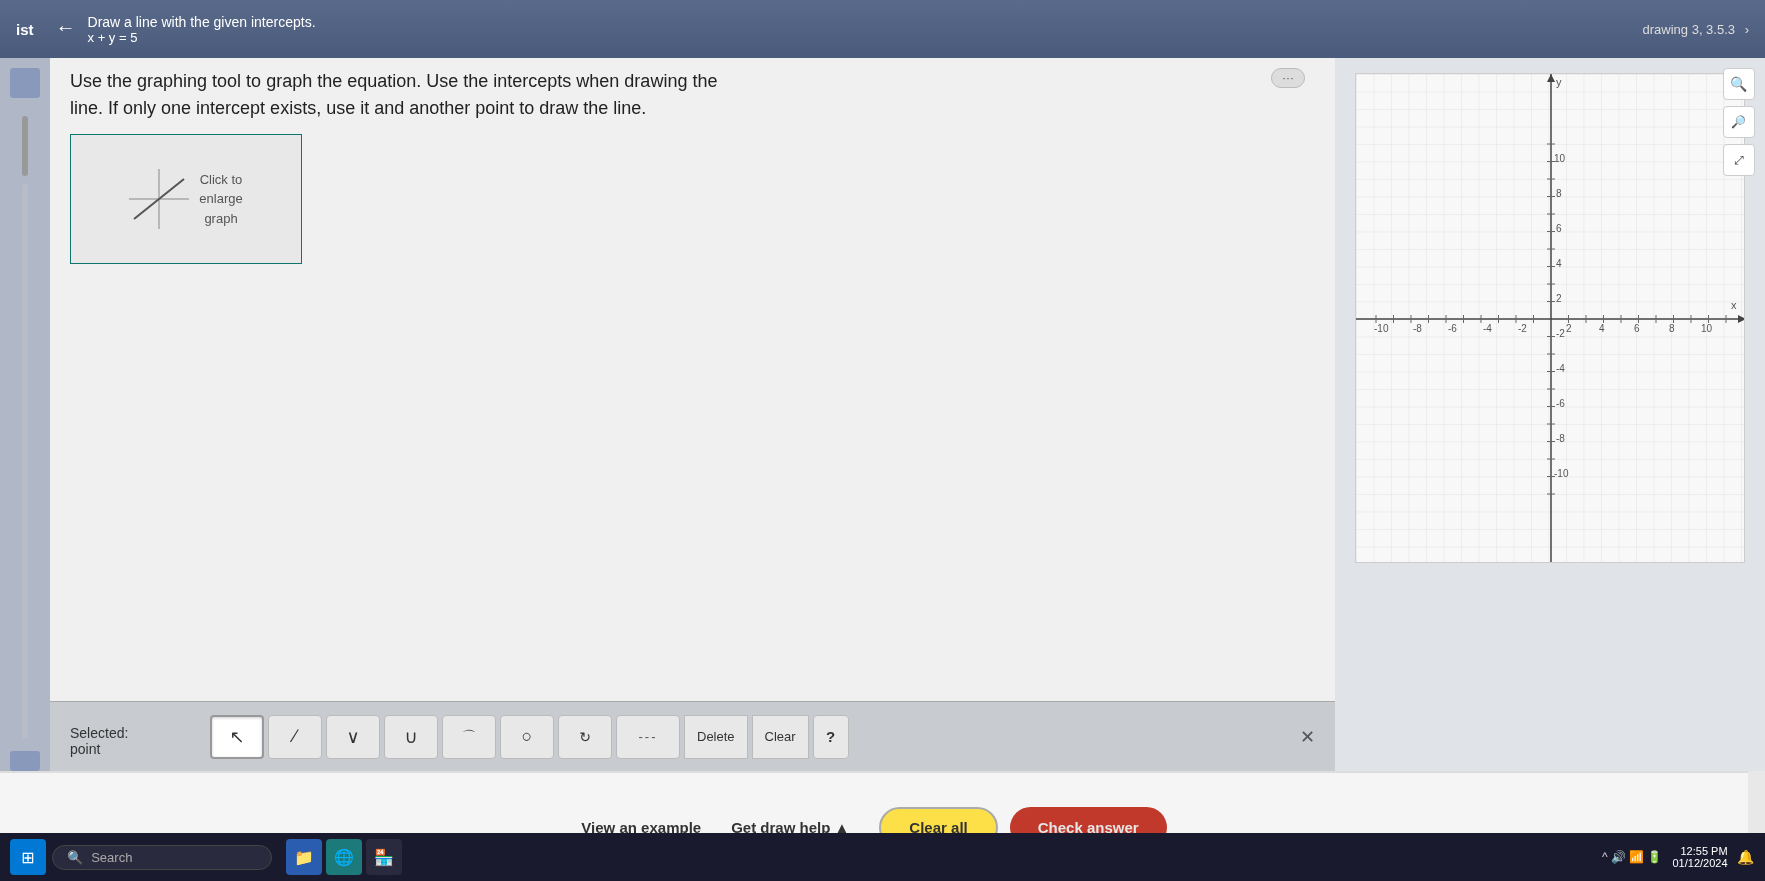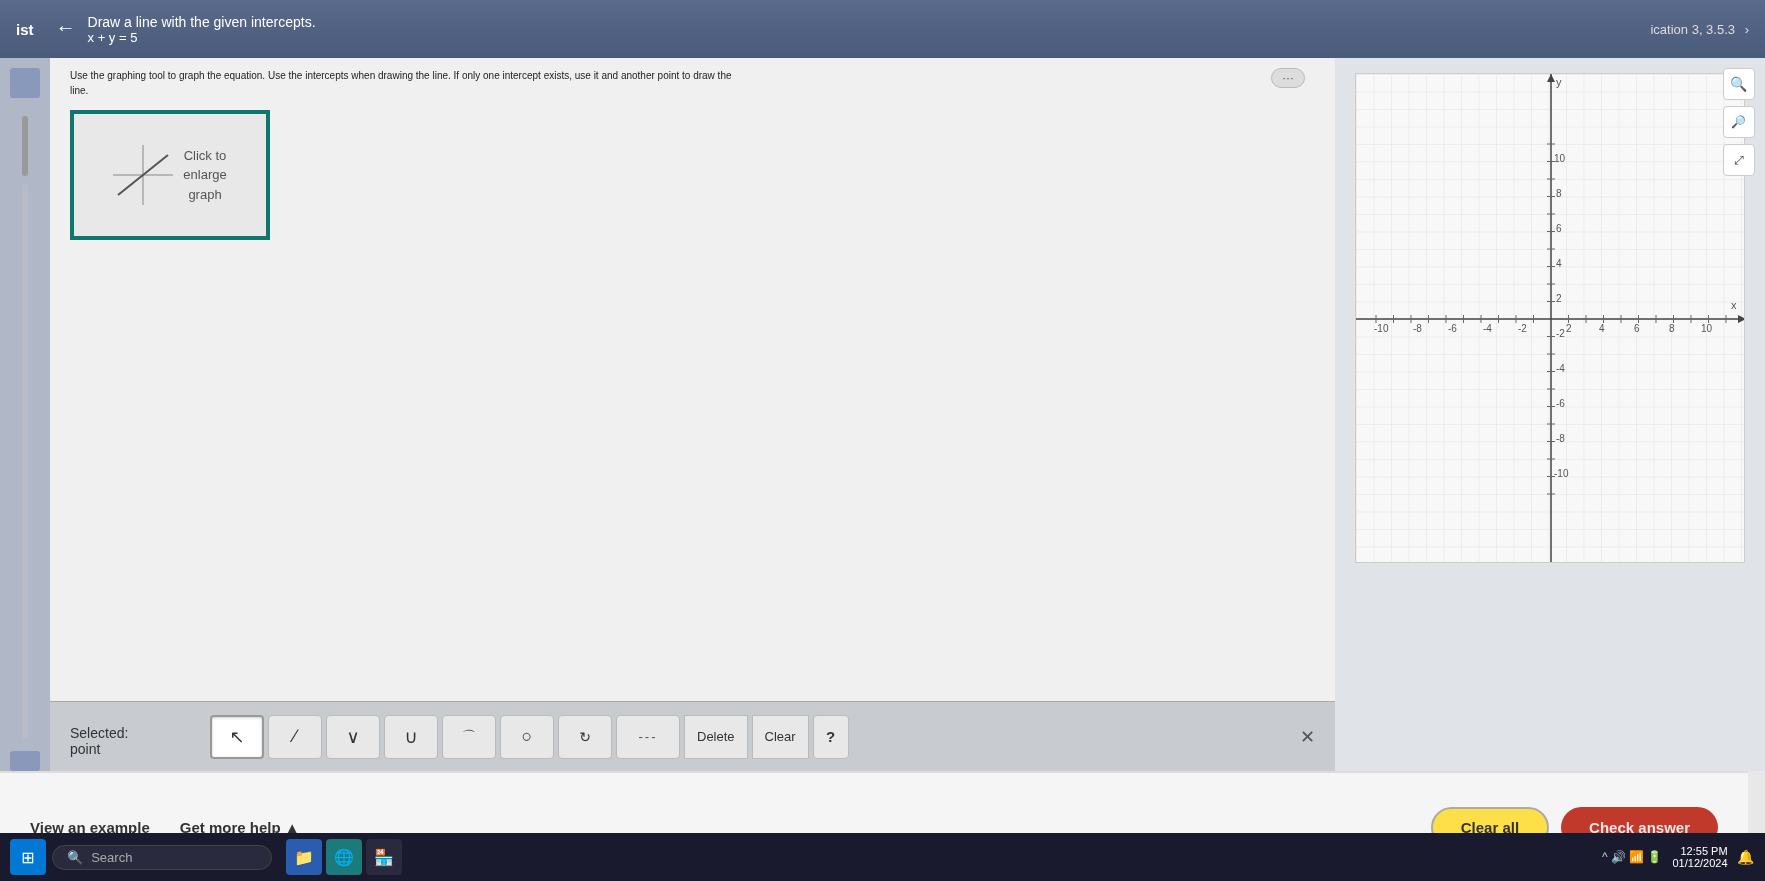--- a/index.html
+++ b/index.html
@@ -119,31 +119,31 @@
       background: #ddd;
       border: 1px solid #bbb;
       border-radius: 12px;
       padding: 2px 10px;
       font-size: 12px;
       cursor: pointer;
       color: #555;
     }
 
     .use-graphing-text {
-      font-size: 10px;
+      font-size: 18px;
       color: #222;
       margin-bottom: 12px;
       max-width: 680px;
       line-height: 1.5;
     }
 
     .graph-preview {
-      border: 4px solid #0f766e;
+      border: 1px solid #0f766e;
       background: #e8e8e8;
-      width: 200px;
+      width: 232px;
       height: 130px;
       display: flex;
       flex-direction: column;
       align-items: center;
       justify-content: center;
       cursor: pointer;
       position: relative;
       overflow: hidden;
     }
     .graph-preview-inner {
@@ -292,20 +292,21 @@
 
     
     .footer {
       position: absolute;
       bottom: 0; left: 0; right: 17px;
       height: 110px;
       background: #f5f5f5;
       border-top: 2px solid #ddd;
       display: flex;
       flex-direction: column;
+      align-items: center;
     }
     .footer-top {
       flex: 1;
       display: flex;
       align-items: center;
       padding: 0 30px;
       gap: 30px;
     }
     .view-example-link {
       font-size: 15px;
@@ -426,21 +427,21 @@
 <div class="top-bar">
   <div class="top-bar-left">
     <span style="color:#fff;font-size:15px;font-weight:600;">ist</span>
     <button class="back-btn" style="color:#fff;background:none;border:none;font-size:20px;cursor:pointer;">←</button>
     <div>
       <div style="color:#fff;font-size:14px;">Draw a line with the given intercepts.</div>
       <div style="color:#fff;font-size:13px;">x + y = 5</div>
     </div>
   </div>
   <div class="top-bar-center">
-    <span>ication 3, 3.5.3</span>
+    <span>drawing 3, 3.5.3</span>
     <span style="margin-left:6px;">›</span>
   </div>
 </div>
 
 <div class="main-content">
 
   <div class="left-sidebar">
     <div style="width:30px;height:30px;background:#8899bb;border-radius:3px;margin-bottom:10px;"></div>
     <div style="width:6px;height:60px;background:#999;border-radius:3px;"></div>
     <div style="width:6px;flex:1;background:#b8bcc8;border-radius:3px;"></div>
@@ -594,21 +595,21 @@
       <button class="graph-tool-btn" style="font-size:12px;">⤢</button>
     </div>
 
   </div>
 
 </div>
 
 <div class="footer">
   <div class="footer-top">
     <a class="view-example-link">View an example</a>
-    <span class="get-more-help-link">Get more help ▲</span>
+    <span class="get-more-help-link">Get draw help ▲</span>
     <div class="footer-buttons">
       <button class="clear-all-btn">Clear all</button>
       <button class="check-answer-btn">Check answer</button>
     </div>
   </div>
 </div>
 
 <div class="taskbar">
   <div class="taskbar-start">
     <span class="windows-icon">⊞</span>

